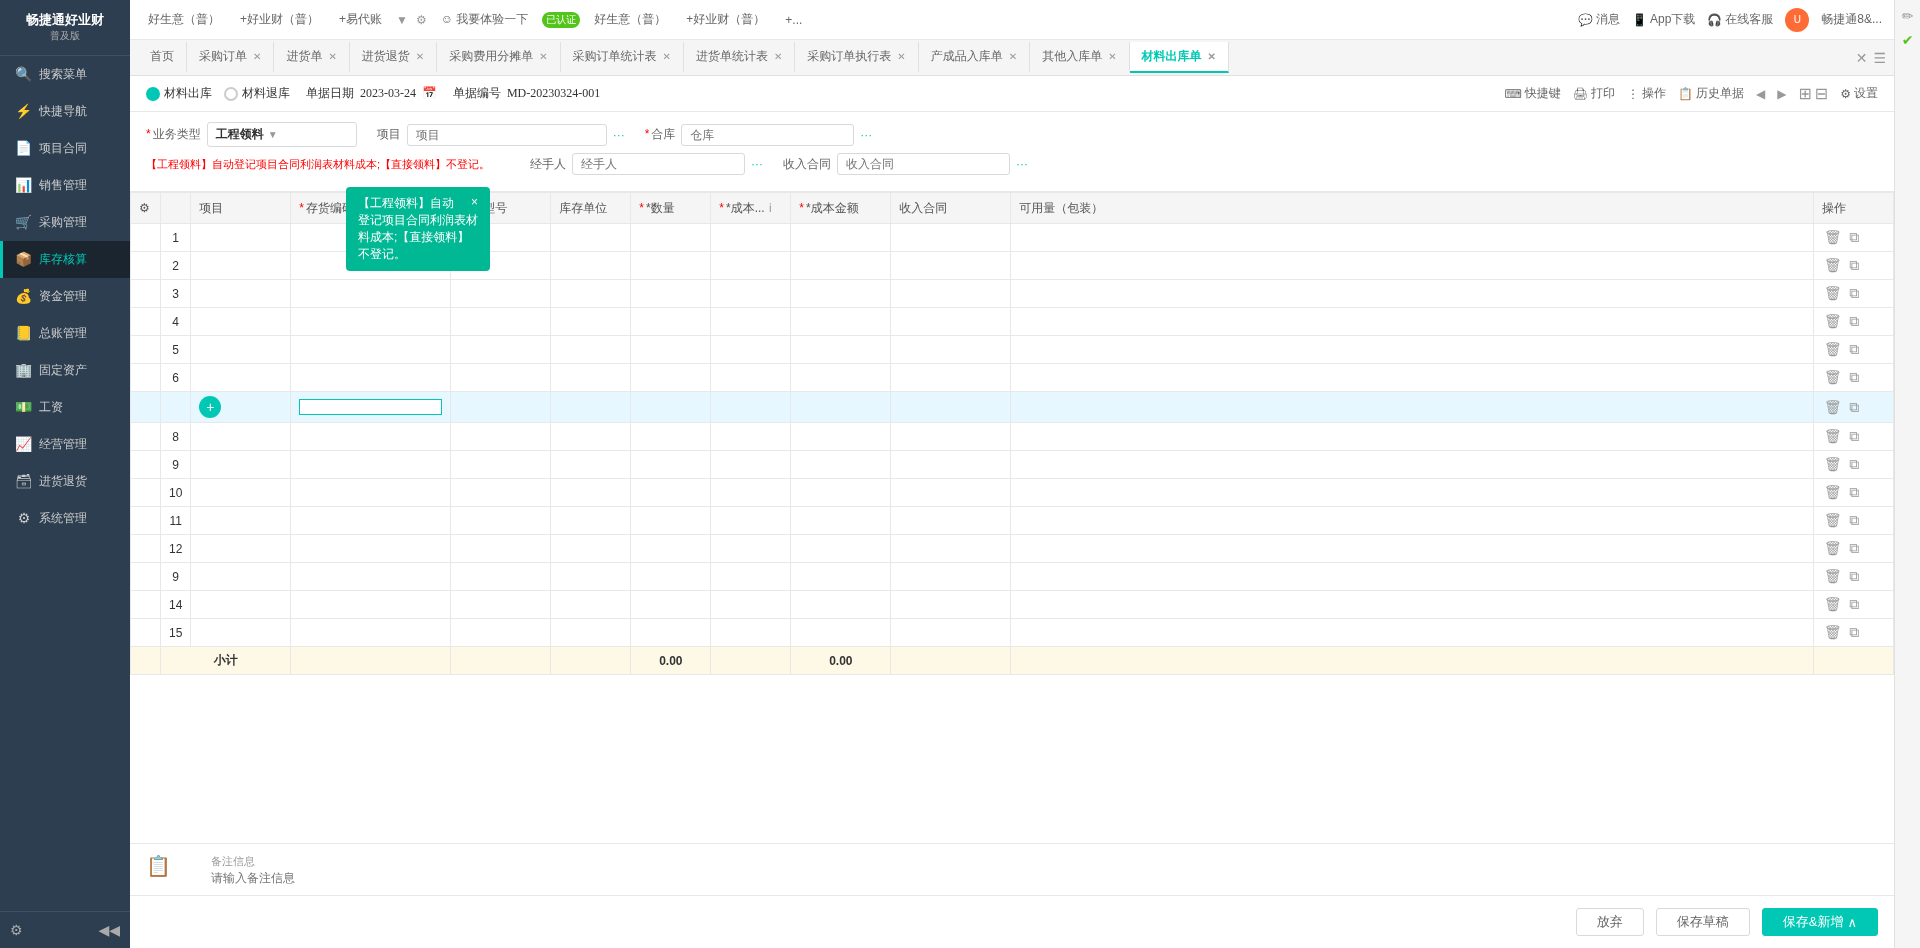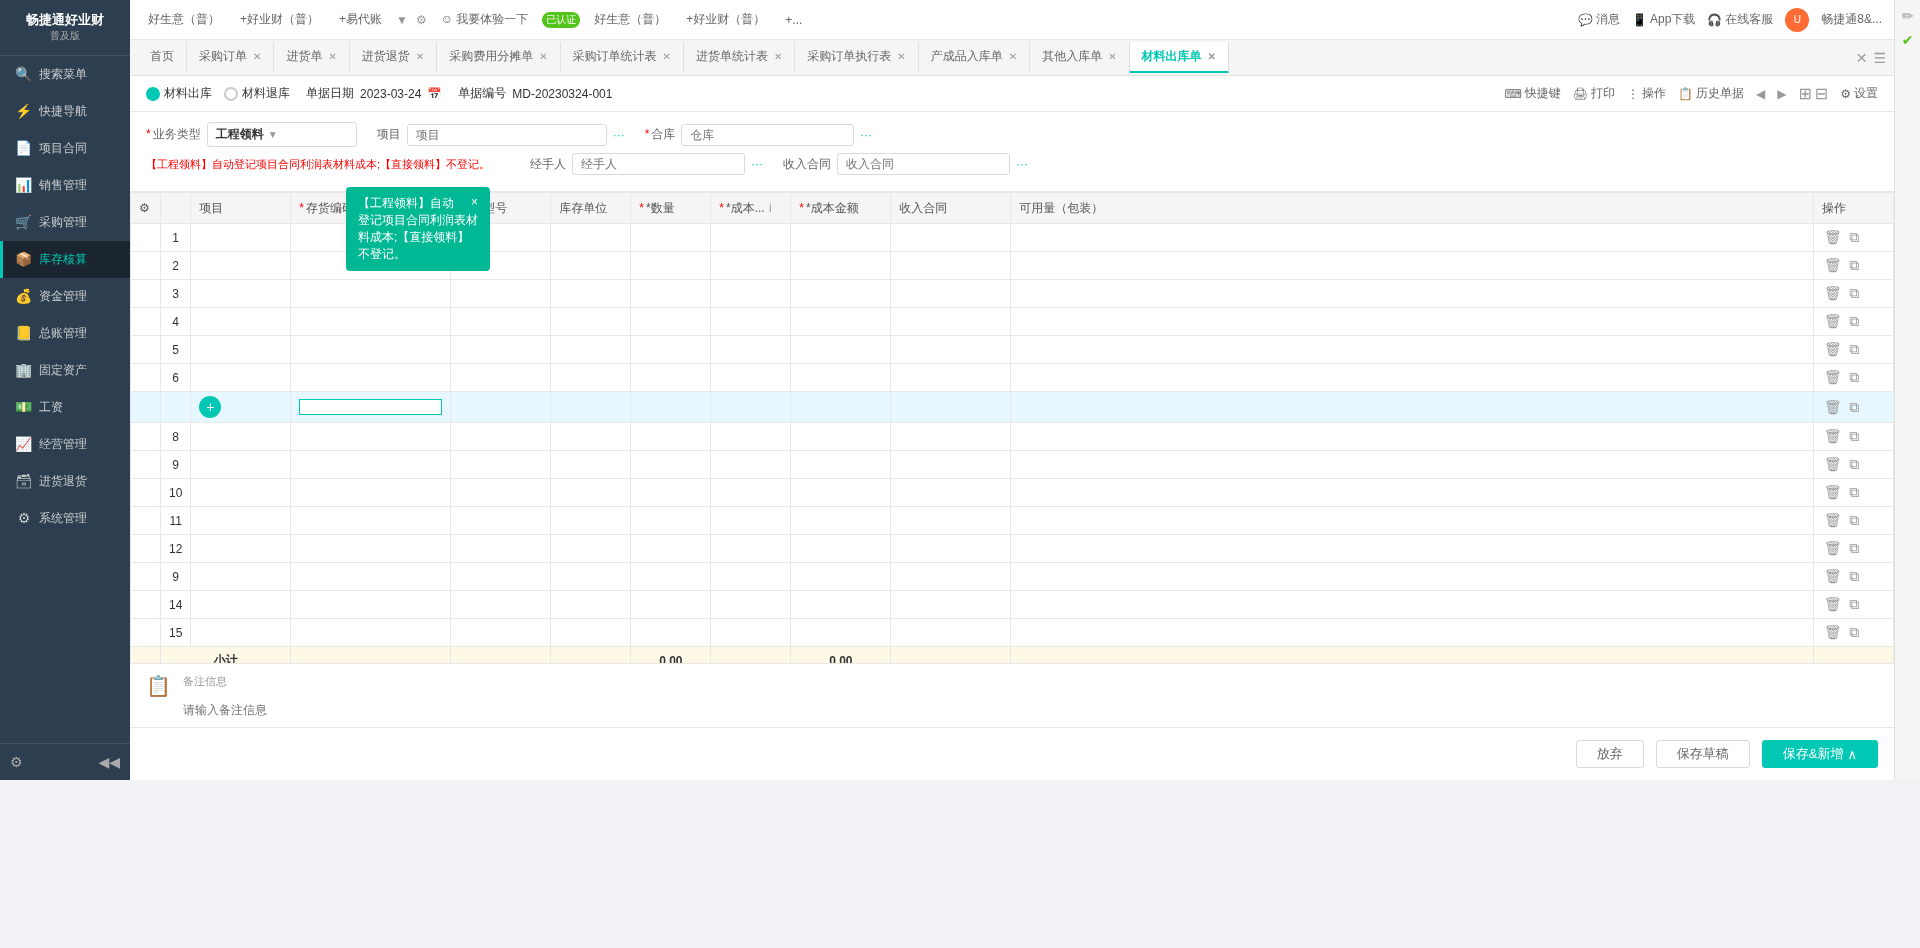--- a/index.html
+++ b/index.html
@@ -1,19 +1,19 @@
 <!DOCTYPE html>
 <html><head>
   <meta charset="utf-8">
   <style>
     * { box-sizing: border-box; margin: 0; padding: 0; }
     body { font-family: 'Microsoft YaHei', Arial, sans-serif; font-size: 12px; background: #f0f2f5; color: #333; overflow: hidden; }
 
     
-    .app-container { display: flex; height: 780px; width: 1920px; border-radius: 12px; }
+    .app-container { display: flex; height: 948px; width: 1920px; border-radius: 12px; }
 
     
     .sidebar { width: 130px; background: #2c3e50; color: #ccc; flex-shrink: 0; display: flex; flex-direction: column; }
     .sidebar-logo { padding: 12px 8px; border-bottom: 1px solid #3d5166; text-align: center; }
     .sidebar-logo .logo-text { color: #fff; font-size: 13px; font-weight: bold; line-height: 1.3; }
     .sidebar-logo .logo-sub { color: #aaa; font-size: 10px; }
     .sidebar-nav { flex: 1; overflow-y: auto; }
     .nav-item { display: flex; align-items: center; gap: 6px; padding: 10px 12px; cursor: pointer; color: #ccc; border-left: 3px solid transparent; }
     .nav-item.active { background: #1a252f; color: #00c8b4; border-left-color: #00c8b4; }
     .nav-item .nav-icon { font-size: 14px; width: 18px; text-align: center; }
@@ -37,21 +37,21 @@
     
     .tabbar { background: #f5f5f5; border-bottom: 1px solid #e0e0e0; display: flex; align-items: center; padding: 0 8px; height: 36px; overflow-x: auto; }
     .tab-item { display: flex; align-items: center; gap: 4px; padding: 6px 12px; font-size: 12px; color: #666; cursor: pointer; border-right: 1px solid #e0e0e0; white-space: nowrap; border-bottom: 2px solid transparent; }
     .tab-item.active { color: #00c8b4; background: #fff; border-bottom: 2px solid #00c8b4; font-weight: bold; }
     .tab-item .tab-close { color: #999; font-size: 10px; margin-left: 2px; }
     .tabbar-actions { margin-left: auto; display: flex; align-items: center; gap: 6px; }
     .tabbar-actions span { cursor: pointer; color: #999; font-size: 14px; }
 
     
     .page-header { background: #fff; padding: 8px 16px; border-bottom: 1px solid #e8e8e8; display: flex; align-items: center; justify-content: space-between; }
-    .page-header-left { display: flex; align-items: flex-start; gap: 16px; }
+    .page-header-left { display: flex; align-items: flex-start; gap: 16px; font-family: Liberation Serif, serif; }
     .radio-group { display: flex; align-items: center; gap: 12px; }
     .radio-item { display: flex; align-items: center; gap: 4px; cursor: pointer; font-size: 12px; }
     .radio-dot { width: 14px; height: 14px; border-radius: 50%; border: 2px solid #ccc; }
     .radio-dot.checked { border-color: #00c8b4; background: #00c8b4; }
     .date-field { display: flex; align-items: center; gap: 6px; font-size: 12px; color: #333; }
     .date-field .date-val { color: #333; font-weight: 500; }
     .date-field .cal-icon { color: #999; cursor: pointer; }
     .doc-num { display: flex; align-items: center; gap: 6px; font-size: 12px; }
     .page-header-right { display: flex; align-items: center; gap: 12px; }
     .action-btn { font-size: 12px; color: #666; cursor: pointer; display: flex; align-items: center; gap: 3px; }
@@ -626,21 +626,21 @@
   <td></td>
   <td></td>
   <td></td>
               </tr>
             </tbody>
         </table>
       </div>
 
       <div class="notes-area">
         <span class="notes-icon">📋</span>
-        <div style="display:flex;flex-direction:column;gap:14px;">
+        <div style="display:flex;flex-direction:column;gap:2px;margin-left:28px;">
           <span class="notes-label">备注信息</span>
           <input class="notes-input" type="text" placeholder="请输入备注信息" style="">
         </div>
       </div>
 
       <div class="action-footer">
         <button class="btn btn-default">放弃</button>
         <button class="btn btn-draft">保存草稿</button>
         <button class="btn btn-primary">
           <span>保存&amp;新增</span>

